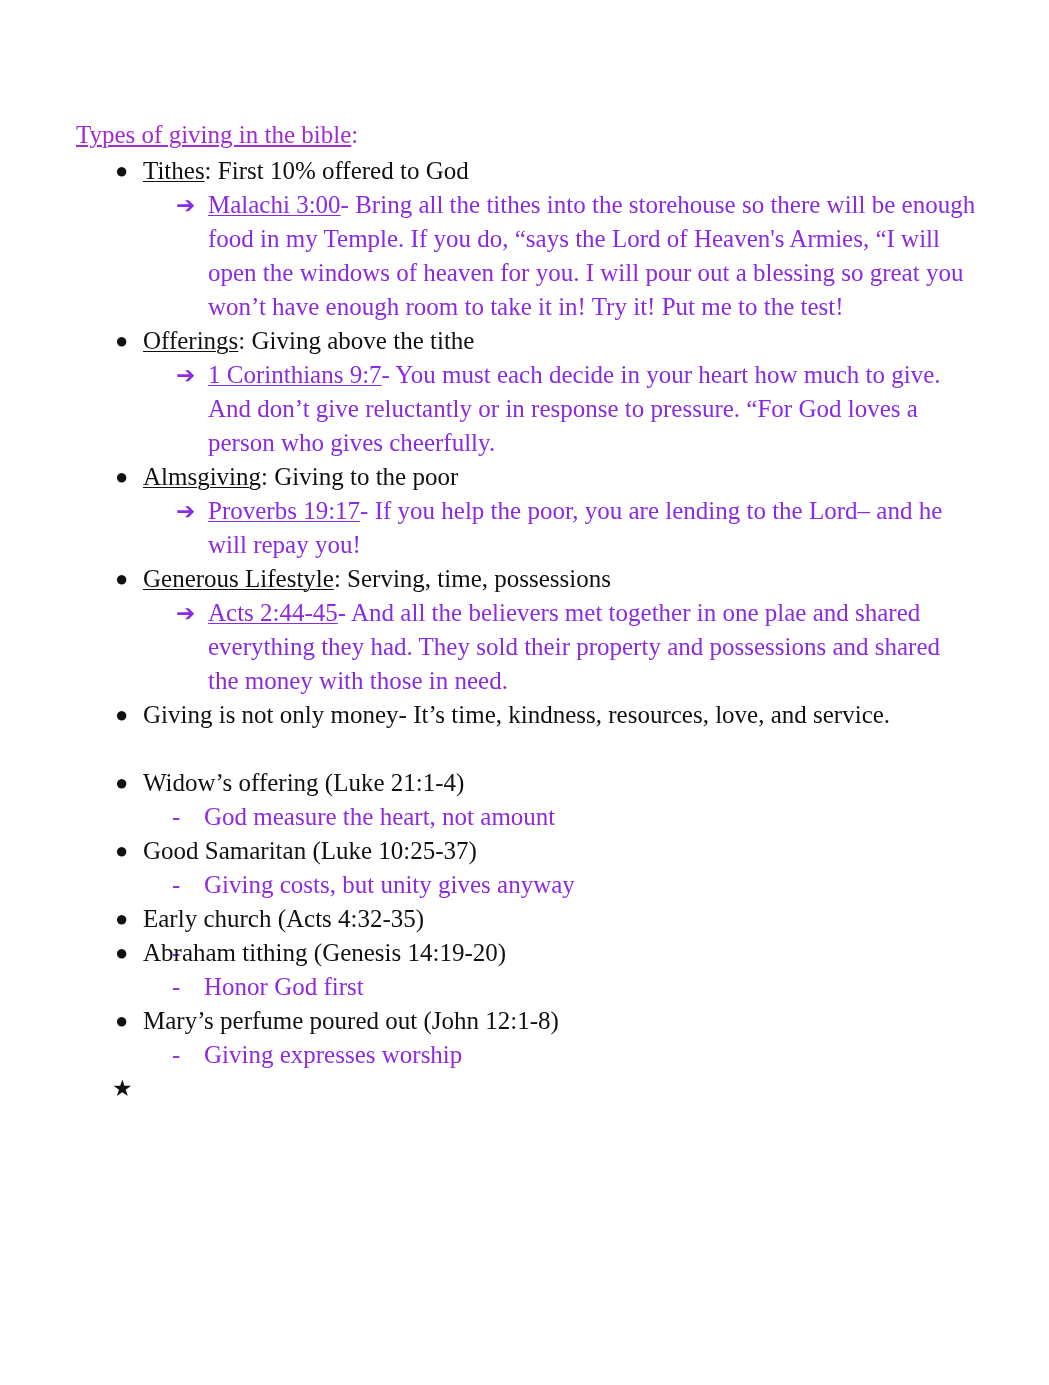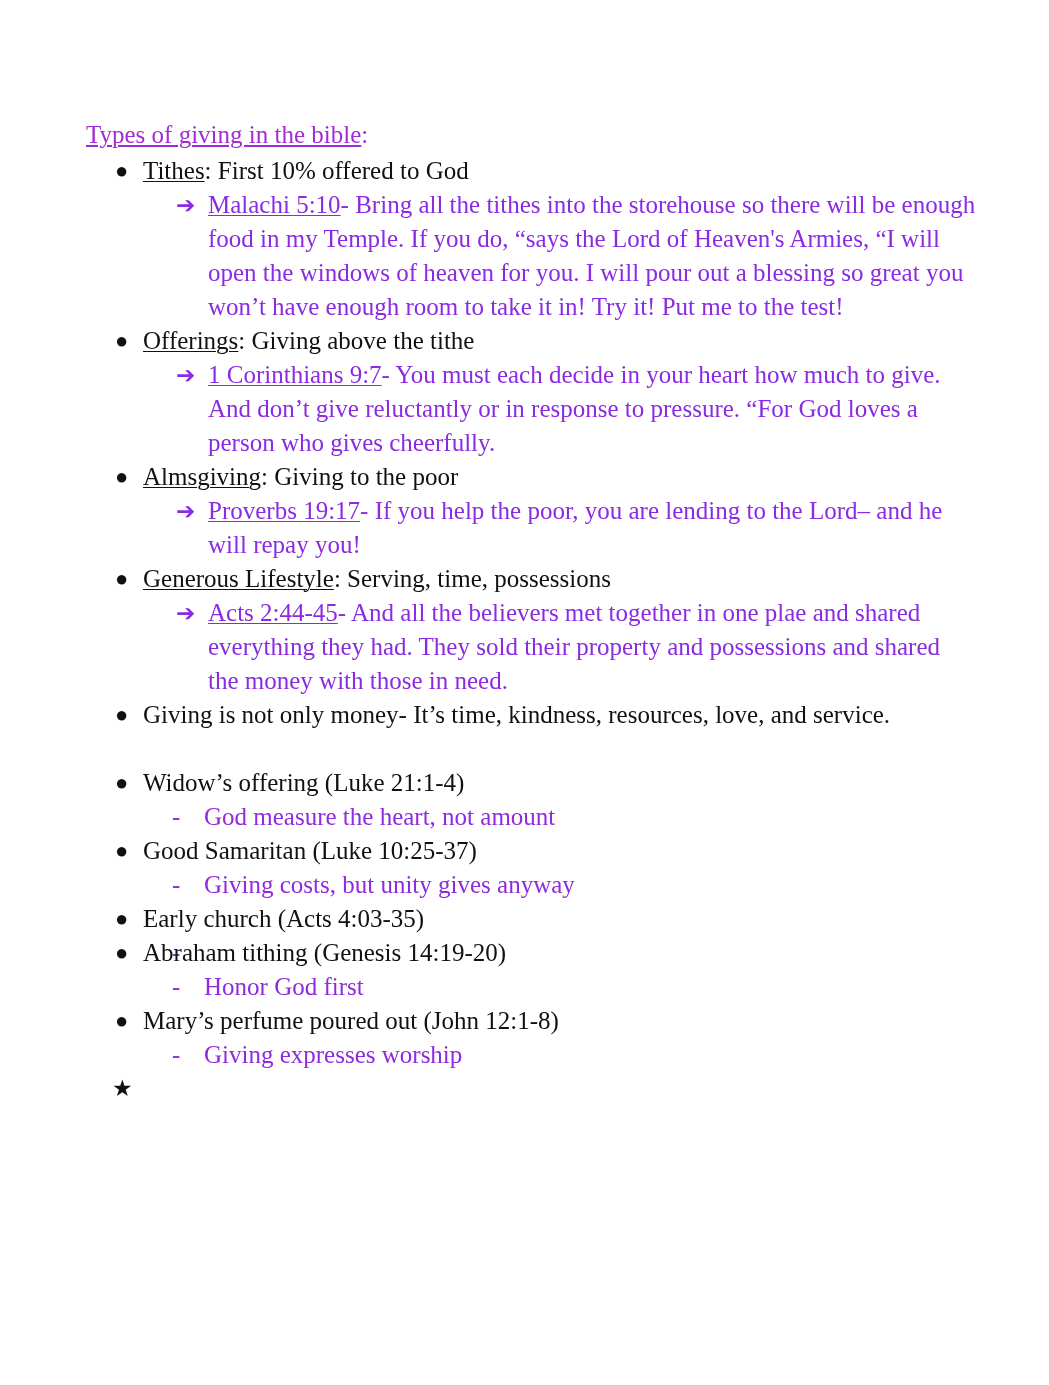--- a/index.html
+++ b/index.html
@@ -38,21 +38,20 @@
     font-size: 25px;
     line-height: 34px;
     color: #a32bd4;
     margin: 0 0 2px 0;
     display: block;
   }
   .section-heading .ul {
     text-decoration: underline;
     text-decoration-thickness: 1.5px;
     text-underline-offset: 2px;
-    margin-left: 10px;
   }
 
   
   .lvl1 {
     position: relative;
     padding-left: 67px;
     font-size: 25px;
     line-height: 34px;
     color: #111111;
     margin: 0;
@@ -147,21 +146,21 @@
   <div class="content">
 
     <div>
 
       <div class="section-heading"><span class="ul">Types of giving in the bible</span><span>:</span></div>
 
       <div class="lvl1">
         <span class="bullet">●</span><span class="term">Tithes</span><span>: First 10% offered to God</span>
       </div>
       <div class="lvl2">
-        <span class="arrow">➔</span><span class="ref">Malachi 5:10</span><span>- Bring all the tithes into the storehouse so there will be enough food in my Temple. If you do, “says the Lord of Heaven's Armies, “I will open the windows of heaven for you. I will pour out a blessing so great you won’t have enough room to take it in! Try it! Put me to the test!</span>
+        <span class="arrow">➔</span><span class="ref">Malachi 3:00</span><span>- Bring all the tithes into the storehouse so there will be enough food in my Temple. If you do, “says the Lord of Heaven's Armies, “I will open the windows of heaven for you. I will pour out a blessing so great you won’t have enough room to take it in! Try it! Put me to the test!</span>
       </div>
 
       <div class="lvl1">
         <span class="bullet">●</span><span class="term">Offerings</span><span>: Giving above the tithe</span>
       </div>
       <div class="lvl2">
         <span class="arrow">➔</span><span class="ref">1 Corinthians 9:7</span><span>- You must each decide in your heart how much to give. And don’t give reluctantly or in response to pressure. “For God loves a person who gives cheerfully.</span>
       </div>
 
       <div class="lvl1">
@@ -197,21 +196,21 @@
       </div>
 
       <div class="lvl1">
         <span class="bullet">●</span><span>Good Samaritan (Luke 10:25-37)</span>
       </div>
       <div class="lvl2dash">
         <span class="dash">-</span><span>Giving costs, but unity gives anyway</span>
       </div>
 
       <div class="lvl1">
-        <span class="bullet">●</span><span>Early church (Acts 4:03-35)</span>
+        <span class="bullet">●</span><span>Early church (Acts 4:32-35)</span>
       </div>
       <div class="lvl2dash">
         <span class="dash">-</span>
       </div>
 
       <div class="lvl1">
         <span class="bullet">●</span><span>Abraham tithing (Genesis 14:19-20)</span>
       </div>
       <div class="lvl2dash">
         <span class="dash">-</span><span>Honor God first</span>

